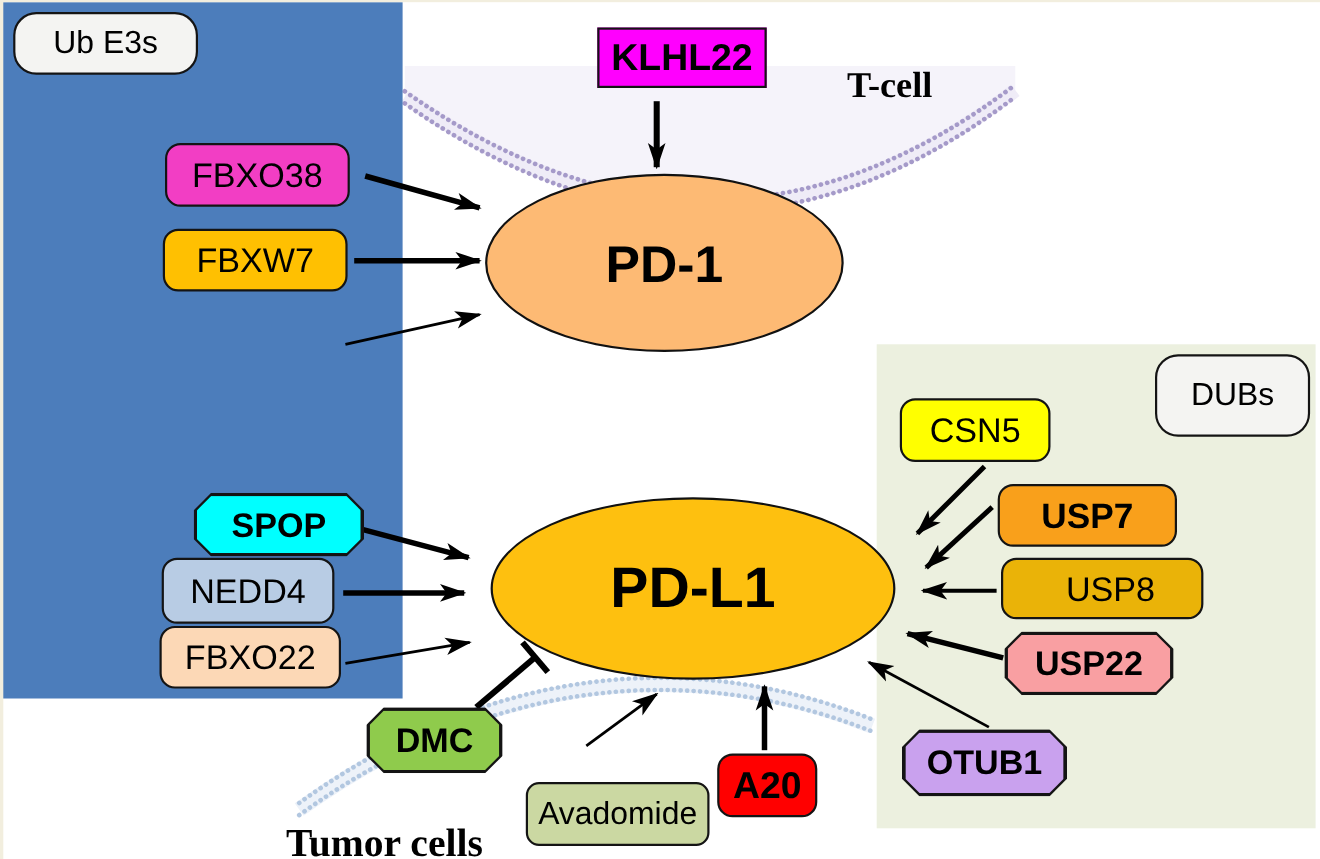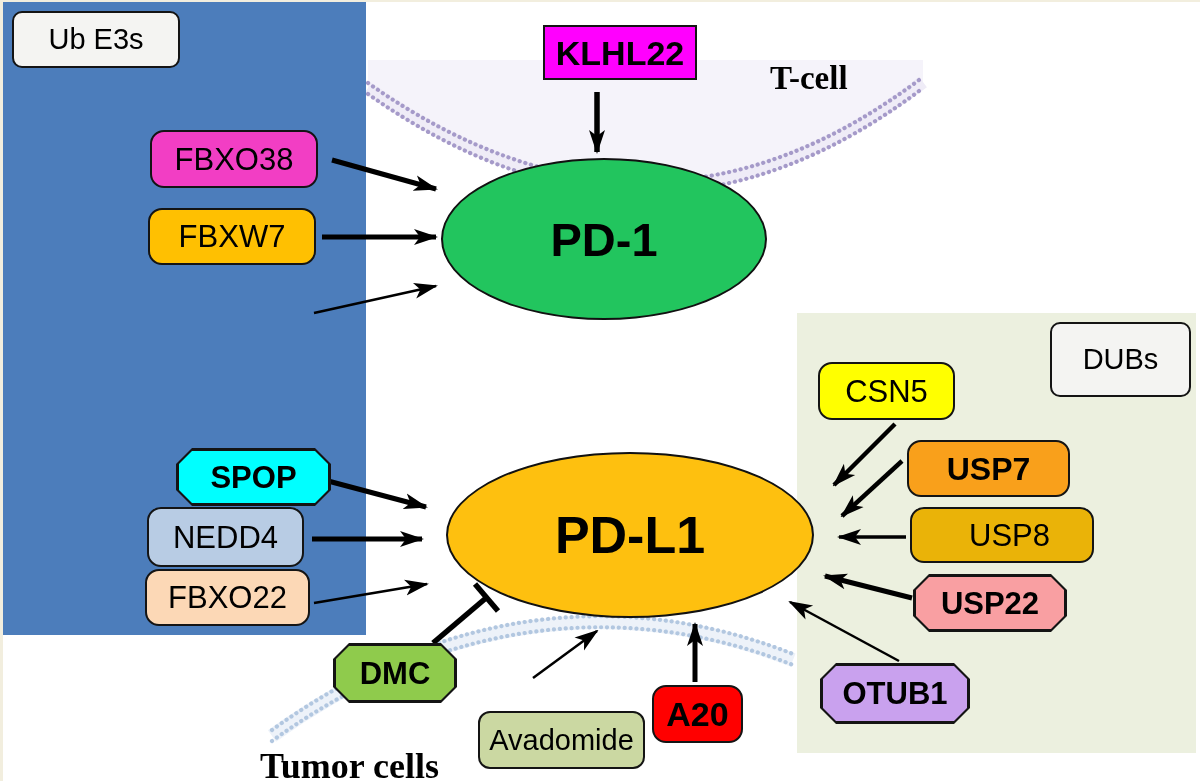--- a/index.html
+++ b/index.html
@@ -16,21 +16,21 @@
   .panel{position:absolute;z-index:2;}
   #svg-arrows{z-index:3;}
   .node,.cell-label{position:absolute;z-index:4;display:flex;align-items:center;justify-content:center;}
   .box{
     border:2.5px solid #141414;border-radius:14px;
     font-size:31px;line-height:1;box-sizing:border-box;
   }
   .sq{border-radius:0;}
   .r12{border-radius:12px;margin-top:24px;}
   .bold{font-weight:bold;}
-  .titlebox{border:2.5px solid #141414;border-radius:10px;font-size:29px;box-sizing:border-box;}
+  .titlebox{border:2.5px solid #141414;border-radius:21px;font-size:29px;box-sizing:border-box;}
   
   .oct{box-sizing:border-box;}
   .oct .oct-border{
     position:absolute;inset:0;background:#141414;
     clip-path:polygon(16px 0,calc(100% - 16px) 0,100% 16px,100% calc(100% - 16px),calc(100% - 16px) 100%,16px 100%,0 calc(100% - 16px),0 16px);
   }
   .oct .oct-fill{
     position:absolute;inset:3px;
     clip-path:polygon(13px 0,calc(100% - 13px) 0,100% 13px,100% calc(100% - 13px),calc(100% - 13px) 100%,13px 100%,0 calc(100% - 13px),0 13px);
   }
@@ -113,21 +113,21 @@
   <div class="node box" style="left: 147px; top: 507px; width: 157px; height: 60px; background: rgb(184, 204, 228);">
     <span>NEDD4</span>
   </div>
   <div class="node box" style="left: 145px; top: 569px; width: 165px; height: 57px; background: rgb(252, 216, 182);">
     <span>FBXO22</span>
   </div>
   <div class="node box sq bold" style="left: 543px; top: 25px; width: 154px; height: 55px; font-size: 34px; background: rgb(255, 0, 254);">
     <span>KLHL22</span>
   </div>
 
-  <div class="node ellipse" id="pd1-ellipse" style="left: 441px; top: 158px; width: 326px; height: 162px; background: #22c55e;">
+  <div class="node ellipse" id="pd1-ellipse" style="left: 441px; top: 158px; width: 326px; height: 162px; background: #fdba74;">
     <span>PD-1</span>
   </div>
   <div class="node ellipse" id="pdl1-ellipse" style="left: 446px; top: 452px; width: 368px; height: 166px; background: rgb(254, 192, 15);">
     <span>PD-L1</span>
   </div>
 
   <div class="node box" style="left: 818px; top: 362px; width: 137px; height: 58px; background: rgb(255, 255, 0);">
     <span>CSN5</span>
   </div>
   <div class="node box bold" style="left: 907px; top: 440px; width: 163px; height: 57px; font-size: 32px; background: rgb(249, 160, 27);">

